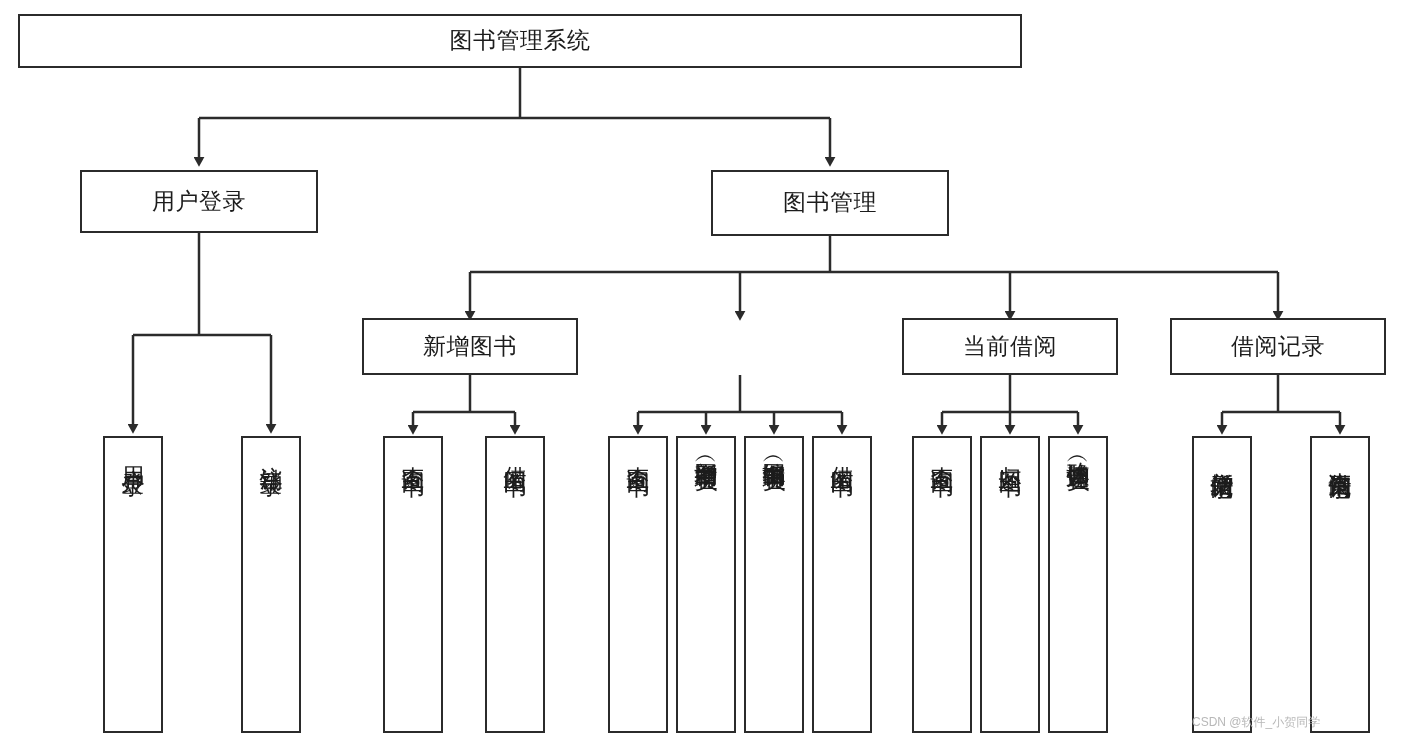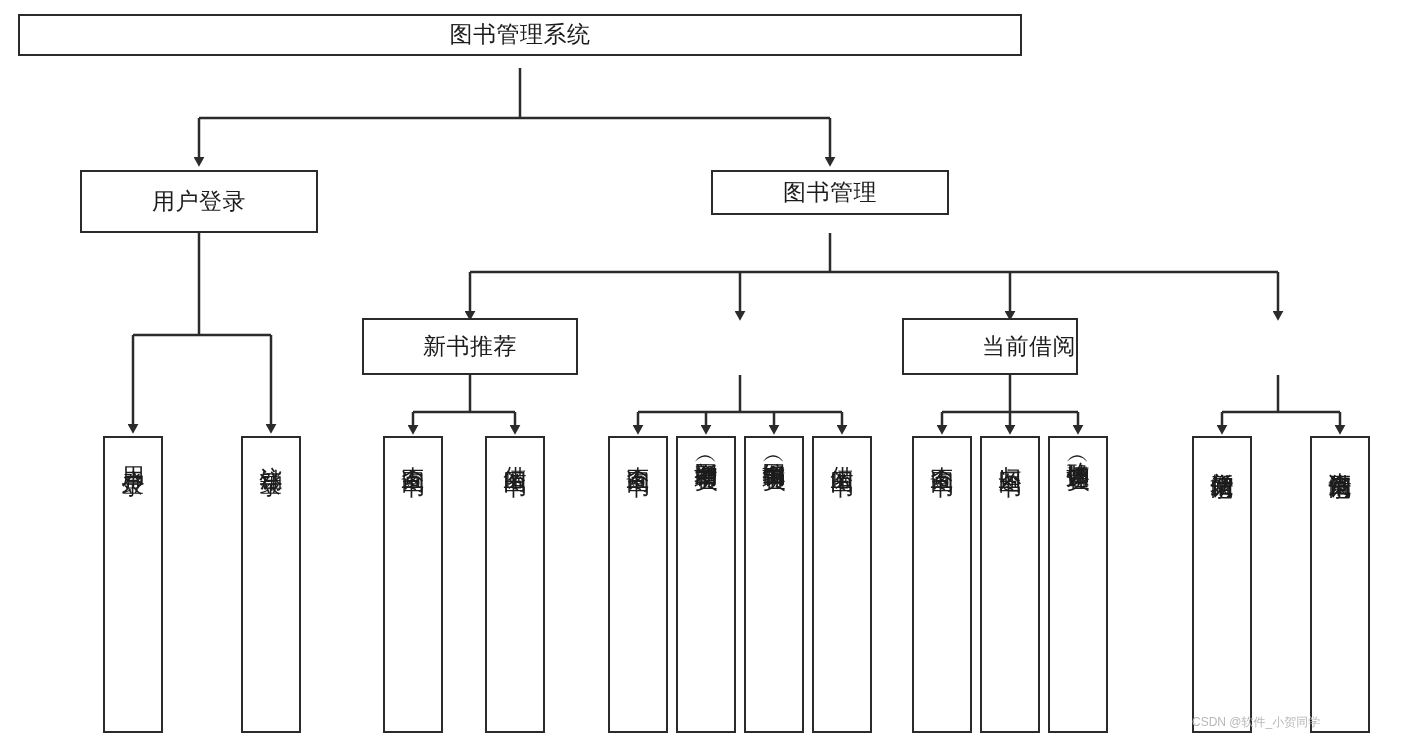--- a/index.html
+++ b/index.html
@@ -127,36 +127,39 @@
       <path d="M1010,412 L1010,426" marker-end="url(#arrow)"></path>
       <path d="M1078,412 L1078,426" marker-end="url(#arrow)"></path>
 
       <path d="M1278,375 L1278,412"></path>
       <path d="M1222,412 L1340,412"></path>
       <path d="M1222,412 L1222,426" marker-end="url(#arrow)"></path>
       <path d="M1340,412 L1340,426" marker-end="url(#arrow)"></path>
     </g>
   </svg>
 
-  <div class="node horiz root" style="left:18px; top:14px; width:1004px; height:42px;">
+  <div class="node horiz root" style="left:18px; top:14px; width:1004px; height:54px;">
     <span class="node-label">图书管理系统</span>
   </div>
 
   <div class="node horiz" style="left:80px; top:170px; width:238px; height:63px;">
     <span class="node-label">用户登录</span>
   </div>
-  <div class="node horiz" style="left:711px; top:170px; width:238px; height:45px;">
+  <div class="node horiz" style="left:711px; top:170px; width:238px; height:66px;">
     <span class="node-label">图书管理</span>
   </div>
 
   <div class="node horiz" style="left:362px; top:318px; width:216px; height:57px;">
-    <span class="node-label">新书推荐</span>
-  </div>
-  <div class="node horiz" style="left:902px; top:318px; width:176px; height:57px;justify-content:flex-end;">
+    <span class="node-label">新增图书</span>
+  </div>
+  <div class="node horiz" style="left:902px; top:318px; width:216px; height:57px;">
     <span class="node-label">当前借阅</span>
+  </div>
+  <div class="node horiz" style="left:1170px; top:318px; width:216px; height:57px;">
+    <span class="node-label">借阅记录</span>
   </div>
 
   <div class="node vert" style="left:103px; top:436px; width:60px; height:297px;">
     <span class="node-label">用户登录</span>
   </div>
   <div class="node vert" style="left:241px; top:436px; width:60px; height:297px;">
     <span class="node-label">注销登录</span>
   </div>
 
   <div class="node vert" style="left:383px; top:436px; width:60px; height:297px;">

